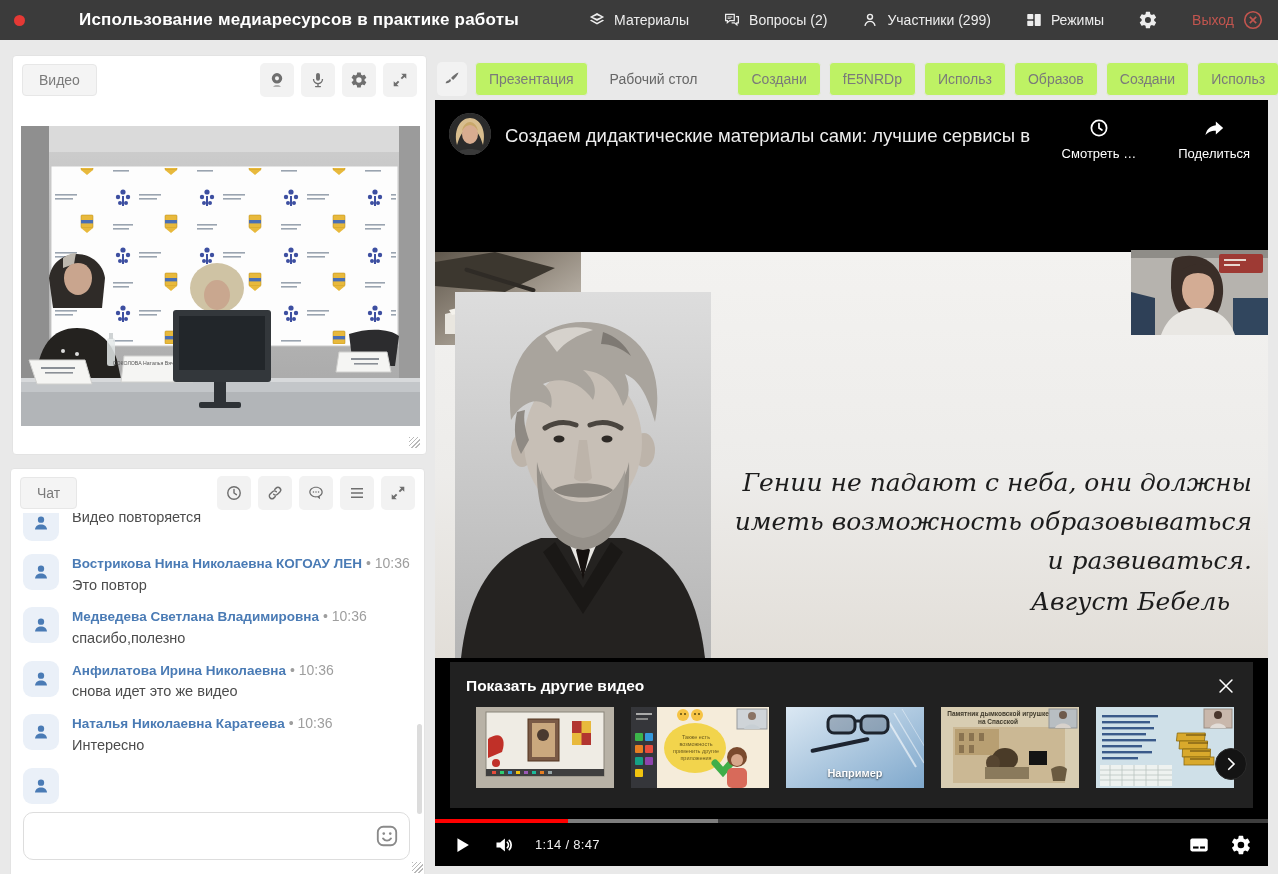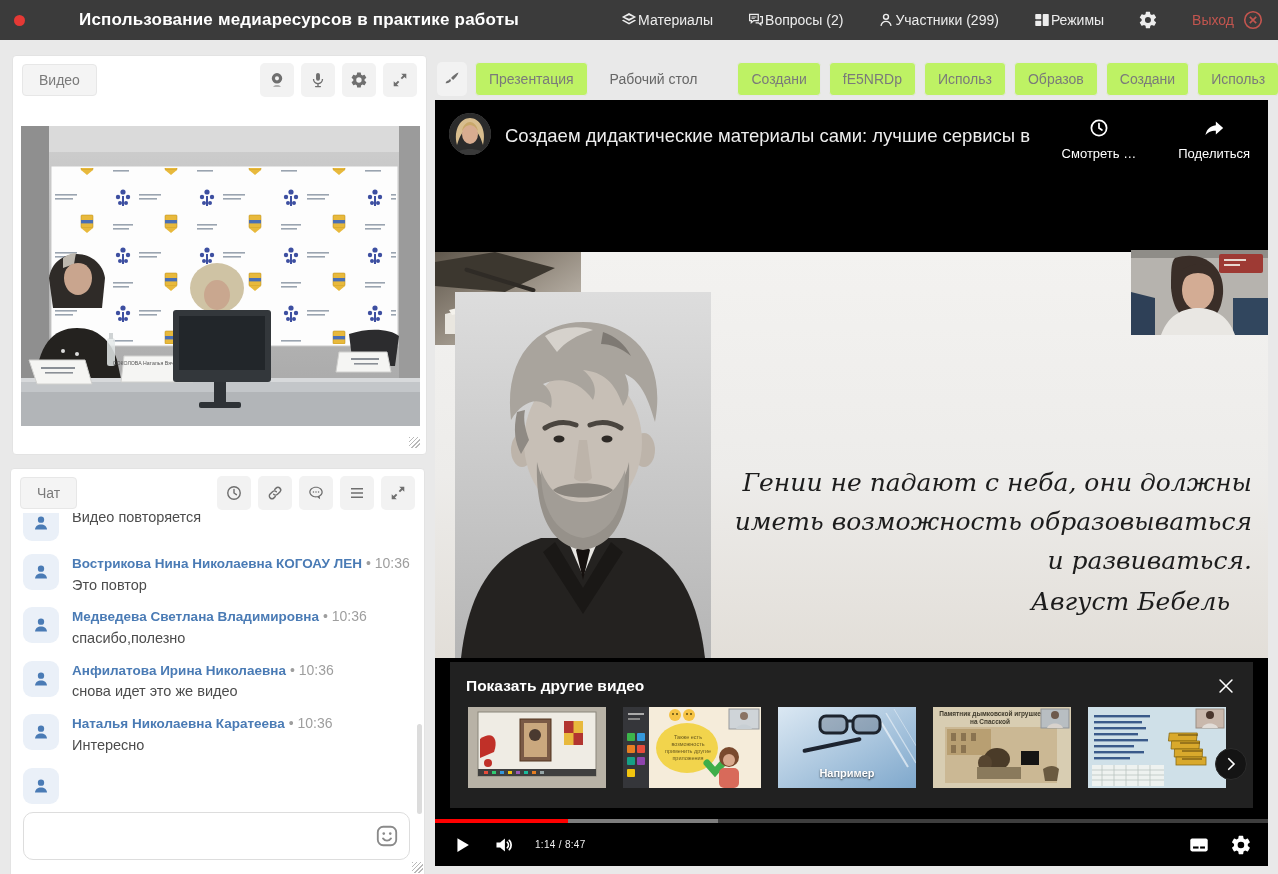--- a/index.html
+++ b/index.html
@@ -5,21 +5,21 @@
   html,body{margin:0;padding:0;background:#e9e9e9;font-family:"Liberation Sans",sans-serif;}
   .app{position:relative;width:1278px;height:874px;overflow:hidden;background:#e9e9e9;}
   svg{display:block}
   .ic{width:18px;height:18px;fill:currentColor;}
 
   
   .topbar{position:absolute;left:0;top:0;width:1278px;height:40px;background:#3b3b3b;display:flex;align-items:center;padding:0 14px;box-sizing:border-box;}
   .rec-dot{width:11px;height:11px;border-radius:50%;background:#e53935;margin-right:10px;flex:0 0 auto;}
   .tb-title{color:#fff;font-size:17px;font-weight:bold;letter-spacing:.2px;white-space:nowrap;margin-left:44px;}
   .tb-menu{margin-left:auto;display:flex;align-items:center;gap:34px;}
-  .tb-item{display:flex;align-items:center;gap:0;color:#ededed;font-size:14px;cursor:pointer;white-space:nowrap;}
+  .tb-item{display:flex;align-items:center;gap:8px;color:#ededed;font-size:14px;cursor:pointer;white-space:nowrap;}
   .tb-exit{display:flex;align-items:center;gap:8px;color:#c2554f;font-size:14px;cursor:pointer;}
   .tb-exit .ic{width:22px;height:22px;}
 
   
   .panel{position:absolute;background:#fff;border:1px solid #e3e3e3;border-radius:4px;box-sizing:border-box;}
   .panel-head{display:flex;align-items:center;padding:7px 9px 5px 9px;}
   .tab-chip{background:#f4f4f4;border:1px solid #e7e7e7;border-radius:4px;color:#7a7a7a;font-size:14px;padding:7px 16px;}
   .head-icons{margin-left:auto;display:flex;gap:7px;}
   .icon-btn{width:34px;height:34px;border-radius:5px;background:#f2f2f2;display:flex;align-items:center;justify-content:center;color:#6f6f6f;cursor:pointer;border:none;}
   .rz{position:absolute;width:11px;height:11px;background:
@@ -68,36 +68,36 @@
   .quote{position:absolute;right:16px;top:212px;width:530px;text-align:right;
          font-family:"DejaVu Serif",serif;font-style:italic;font-size:25px;color:#1c1c1c;line-height:1.55;}
   .quote-author{margin-top:3px;padding-right:22px;}
   .presenter-cam{position:absolute;top:150px;right:0;width:137px;height:85px;overflow:hidden;background:#b6b3ae;}
 
   .suggest{position:absolute;left:15px;right:15px;top:562px;height:146px;background:#212121;}
   .suggest-head{display:flex;align-items:center;padding:13px 16px 10px 16px;}
   .suggest-title{color:#fff;font-size:15.5px;font-weight:bold;}
   .suggest-close{margin-left:auto;background:none;border:none;color:#fff;width:22px;height:22px;padding:0;cursor:pointer;}
   .suggest-close .ic{width:22px;height:22px;}
-  .thumbs{display:flex;gap:17px;padding:0 18px;}
+  .thumbs{display:flex;gap:17px;padding:0 18px;margin-left:8px;}
   .thumb{position:relative;width:138px;height:81px;overflow:hidden;background:#000;cursor:pointer;flex:0 0 auto;}
   .thumb-caption{position:absolute;left:0;right:0;bottom:9px;text-align:center;color:#fff;font-weight:bold;font-size:11px;text-shadow:0 1px 2px rgba(0,0,0,.7);}
   .thumb-title-top{position:absolute;top:3px;left:4px;right:28px;font-size:6.5px;color:#3f3a2c;text-align:center;line-height:1.25;font-weight:bold;}
   .thumb-bubble{position:absolute;left:37px;top:27px;width:56px;font-size:5.5px;color:#6b5b1e;text-align:center;line-height:1.3;}
   .next-btn{position:absolute;right:6px;top:86px;width:32px;height:32px;border-radius:50%;background:#141414;border:1px solid #2c2c2c;color:#fff;display:flex;align-items:center;justify-content:center;cursor:pointer;}
   .next-btn .ic{width:18px;height:18px;}
 
   .controls{position:absolute;left:0;right:0;bottom:0;height:47px;}
   .progress{position:absolute;top:0;left:0;right:0;height:4px;background:#3e3e3e;}
   .progress-buffered{position:absolute;left:0;top:0;height:100%;background:#7d7d7d;}
   .progress-played{position:absolute;left:0;top:0;height:100%;background:#f00;}
   .ctrl-row{position:absolute;top:4px;left:0;right:0;bottom:0;display:flex;align-items:center;padding:0 16px;gap:20px;color:#fff;}
   .ctrl-btn{background:none;border:none;color:#fff;padding:0;cursor:pointer;}
   .ctrl-btn .ic{width:22px;height:22px;}
-  .time{font-size:10px;color:#eee;letter-spacing:.3px;}
+  .time{font-size:13px;color:#eee;letter-spacing:.3px;}
   .ctrl-right{margin-left:auto;display:flex;gap:20px;}
 </style>
 </head>
 <body>
 
 <svg width="0" height="0" style="position:absolute">
   <defs>
     <symbol id="i-layers" viewBox="0 0 24 24">
         <path d="M12 2.8 2.5 8l9.5 5.2L21.5 8 12 2.8zm0 3 5.7 2.2L12 10.2 6.3 8 12 5.8zM4.7 11.6l-2.2 1.2L12 18l9.5-5.2-2.2-1.2L12 15.6l-7.3-4z"></path>
       </symbol>

